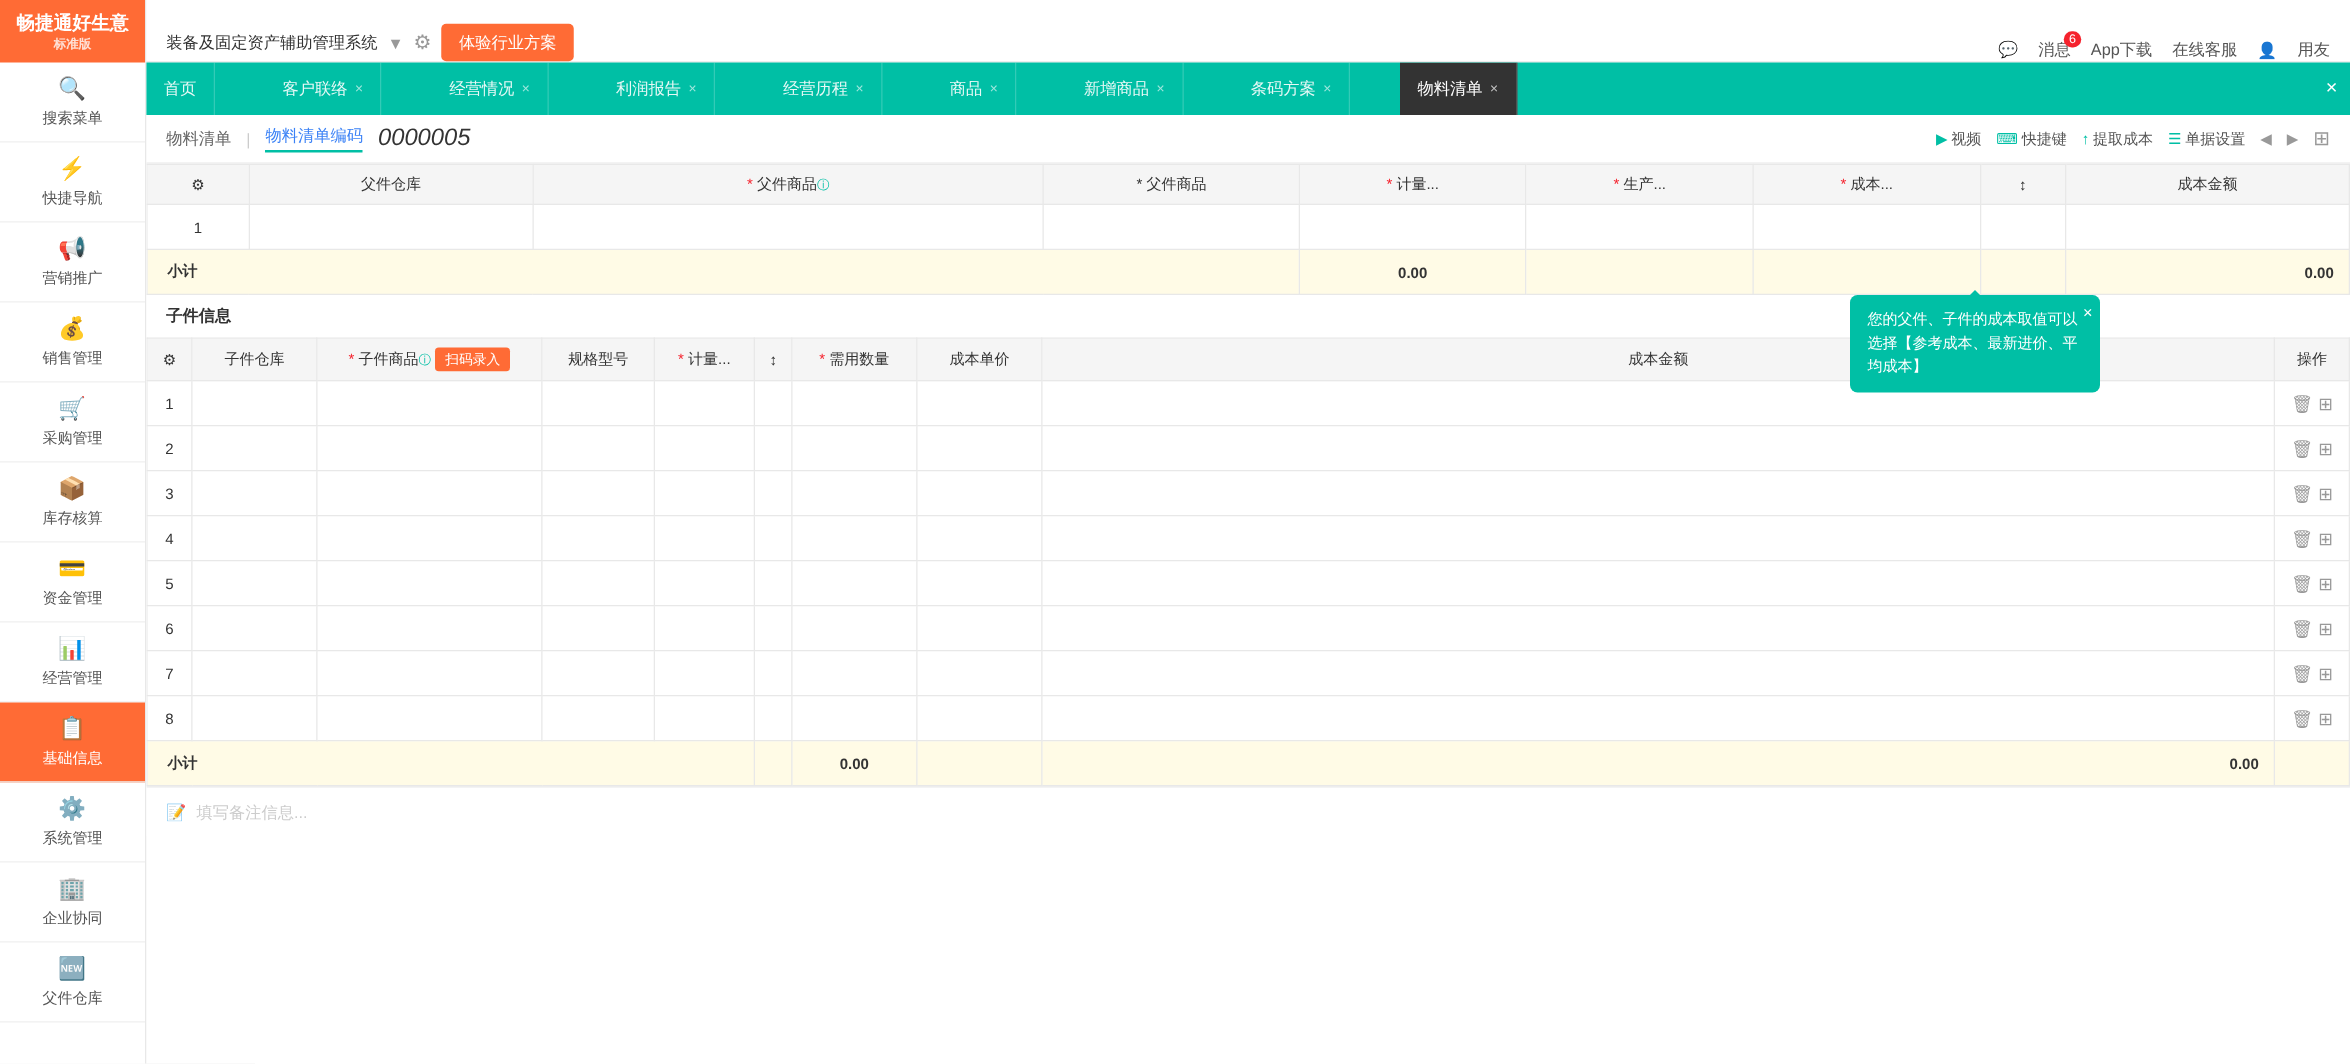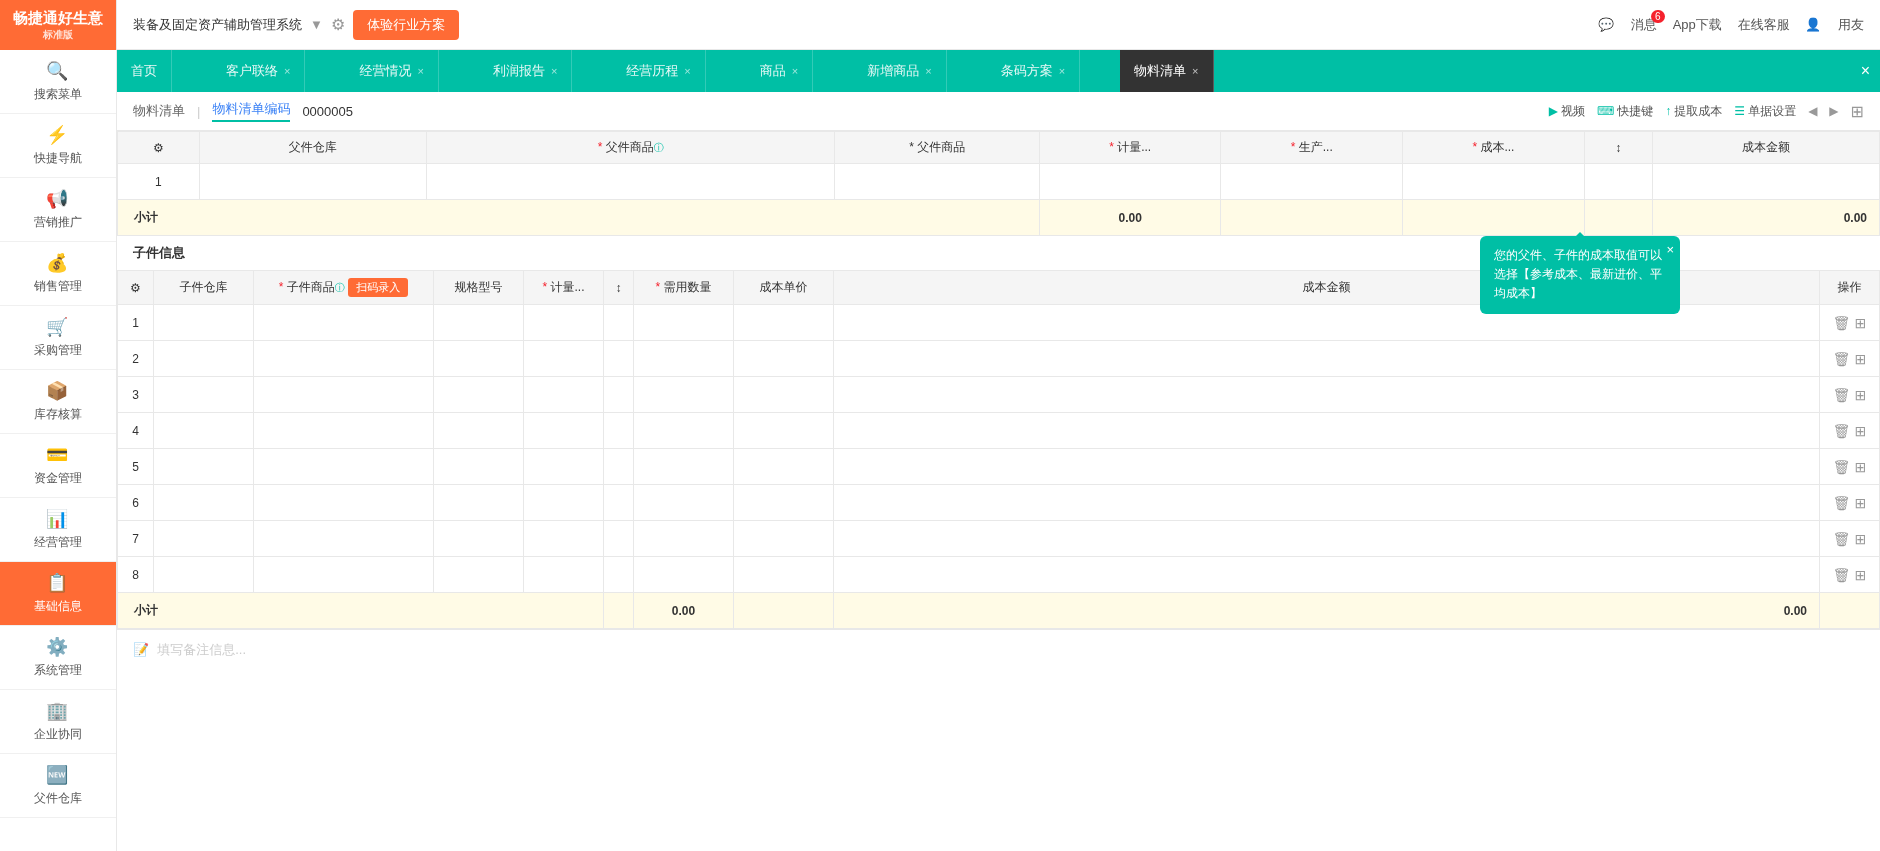--- a/index.html
+++ b/index.html
@@ -49,21 +49,21 @@
       display: flex;
       flex-direction: column;
       overflow: hidden;
     }
 
     
     #top-header {
       height: 50px;
       background: #fff;
       display: flex;
-      align-items: center;
+      align-items: flex-end;
       justify-content: space-between;
       padding: 0 16px;
       border-bottom: 1px solid #e8e8e8;
       flex-shrink: 0;
     }
     .header-left {
       display: flex;
       align-items: center;
       gap: 8px;
       color: #333;
@@ -148,21 +148,21 @@
       gap: 12px;
       border-bottom: 1px solid #e8e8e8;
       flex-shrink: 0;
     }
     .breadcrumb-tab {
       color: #666;
       cursor: pointer;
       font-size: 13px;
     }
     .breadcrumb-tab.active { color: #3b82f6; font-weight: normal; border-bottom: 2px solid #00bfa5; padding-bottom: 2px; }
-    .doc-number { color: #333; font-size: 13px; }
+    .doc-number { color: #333; font-size: 19px; font-style: italic; }
     .toolbar-right {
       margin-left: auto;
       display: flex;
       align-items: center;
       gap: 12px;
       color: #555;
       font-size: 12px;
     }
     .toolbar-right span { cursor: pointer; display: flex; align-items: center; gap: 3px; }
 

